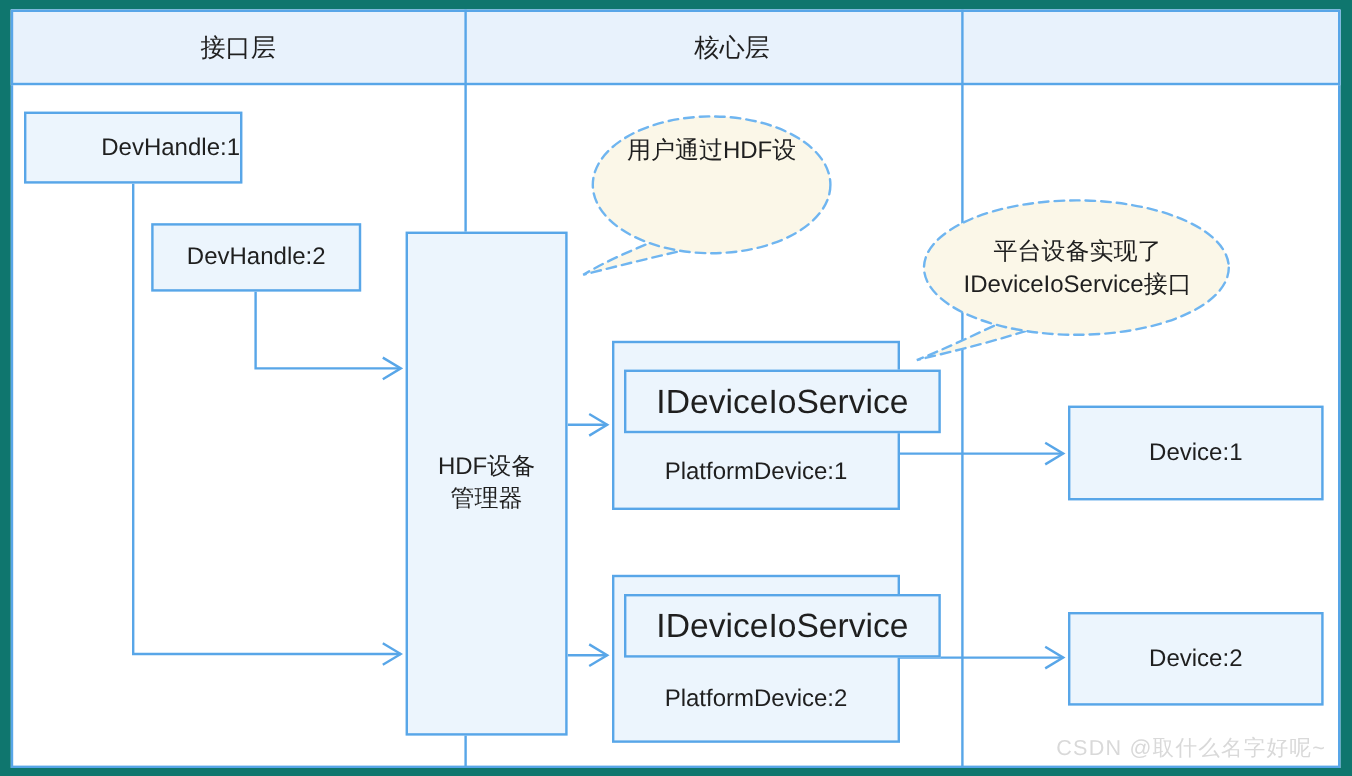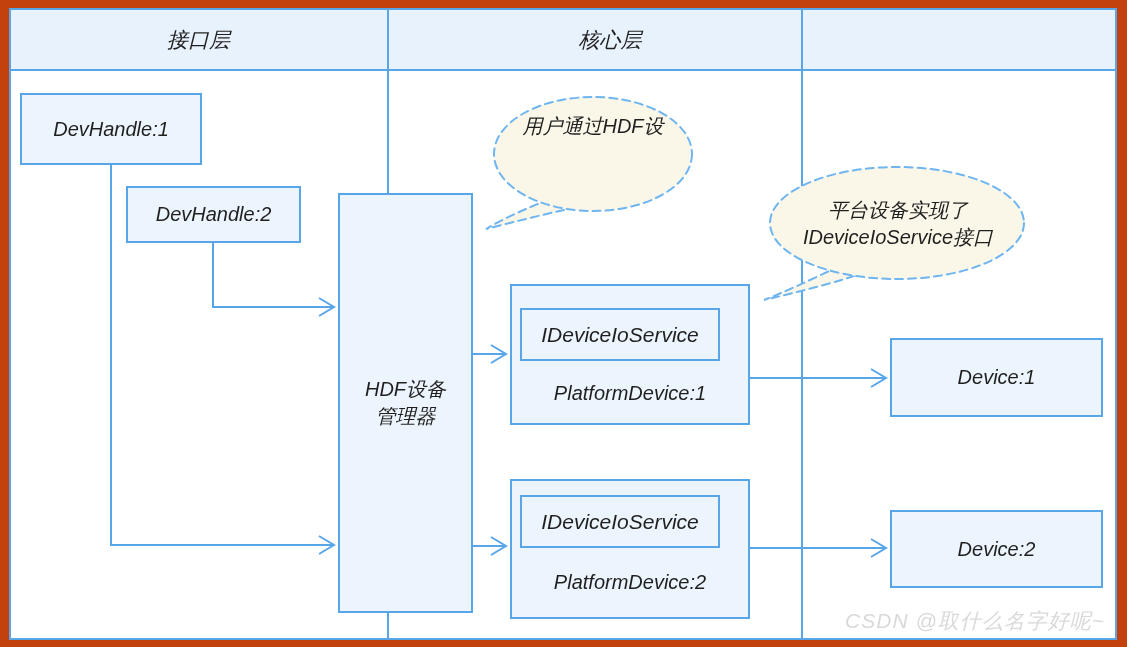--- a/index.html
+++ b/index.html
@@ -6,21 +6,21 @@
     --border:#58a6e8;
     --box-fill:#ecf5fd;
     --header-fill:#e8f2fc;
     --bubble-fill:#fbf7e8;
     --bubble-border:#6fb5f0;
     --text:#1f1f1f;
     --watermark-color:#d9d9d9;
   }
   html,body{margin:0;padding:0;background:#ffffff;}
   body{font-family:"Liberation Sans","DejaVu Sans",sans-serif;color:var(--text);}
-  .canvas{position:relative;width:1127px;height:647px;background:#c2410c;overflow:hidden;font-style:italic;}
+  .canvas{position:relative;width:1127px;height:647px;background:#0f766e;overflow:hidden;}
 
   .outer-border{position:absolute;left:9px;top:8px;width:1108px;height:632px;
     border:2px solid var(--border);box-sizing:border-box;z-index:0;background:#fff;}
 
   .header-row{position:absolute;left:9px;top:8px;width:1108px;height:63px;
     background:var(--header-fill);border:2px solid var(--border);box-sizing:border-box;z-index:1;}
   .header-cell{position:absolute;top:8px;height:63px;display:flex;align-items:center;
     justify-content:center;font-size:21px;z-index:2;}
   .hc1{left:9px;width:379px;}
   .hc2{left:388px;width:414px;margin-left:15px;}
@@ -29,43 +29,43 @@
   .vdivider{position:absolute;top:8px;height:632px;width:2px;background:var(--border);z-index:2;}
   .vd1{left:387px;}
   .vd2{left:801px;}
 
   .connector-layer{position:absolute;left:0;top:0;width:1127px;height:647px;z-index:3;}
   .bubble-layer{position:absolute;left:0;top:0;width:1127px;height:647px;z-index:5;}
 
   .box{position:absolute;border:2px solid var(--border);background:var(--box-fill);
     box-sizing:border-box;display:flex;align-items:center;justify-content:center;
     font-size:20px;z-index:4;text-align:center;}
-  .box-devhandle1{left:20px;top:93px;width:182px;height:72px;}
+  .box-devhandle1{left:20px;top:93px;width:182px;height:60px;justify-content:flex-end;}
   .box-devhandle2{left:126px;top:186px;width:175px;height:57px;}
   .box-hdf{left:338px;top:193px;width:135px;height:420px;flex-direction:column;line-height:1.35;}
   .box-pd{left:510px;width:240px;height:141px;display:block;}
   .box-pd1{top:284px;}
   .box-pd2{top:479px;height:140px;}
-  .inner-if{position:absolute;left:8px;top:22px;width:200px;height:53px;
+  .inner-if{position:absolute;left:8px;top:22px;width:264px;height:53px;
     border:2px solid var(--border);background:var(--box-fill);box-sizing:border-box;
-    display:flex;align-items:center;justify-content:center;font-size:21px;}
+    display:flex;align-items:center;justify-content:center;font-size:28px;}
   .box-pd2 .inner-if{top:14px;}
   .pd-label{position:absolute;left:0;width:100%;top:79px;height:56px;display:flex;
     align-items:center;justify-content:center;font-size:20px;}
   .box-pd2 .pd-label{top:73px;}
   .box-device{left:890px;width:213px;height:79px;}
   .box-device1{top:338px;}
   .box-device2{top:510px;height:78px;}
 
   .bubble-text{position:absolute;z-index:6;text-align:center;font-size:20px;line-height:1.33;}
   .bt1{left:495px;top:113px;width:196px;}
   .bt2{left:772px;top:197px;width:252px;}
   .bubble-text span{display:block;}
 
-  .watermark{position:absolute;right:22px;bottom:12px;z-index:6;font-size:21px;
+  .watermark{position:absolute;right:22px;bottom:12px;z-index:6;font-size:18px;
     color:var(--watermark-color);letter-spacing:1px;}
 </style>
 </head>
 <body>
 
 <div class="canvas">
 
   <div class="outer-border"></div>
   <div class="header-row"></div>
 

